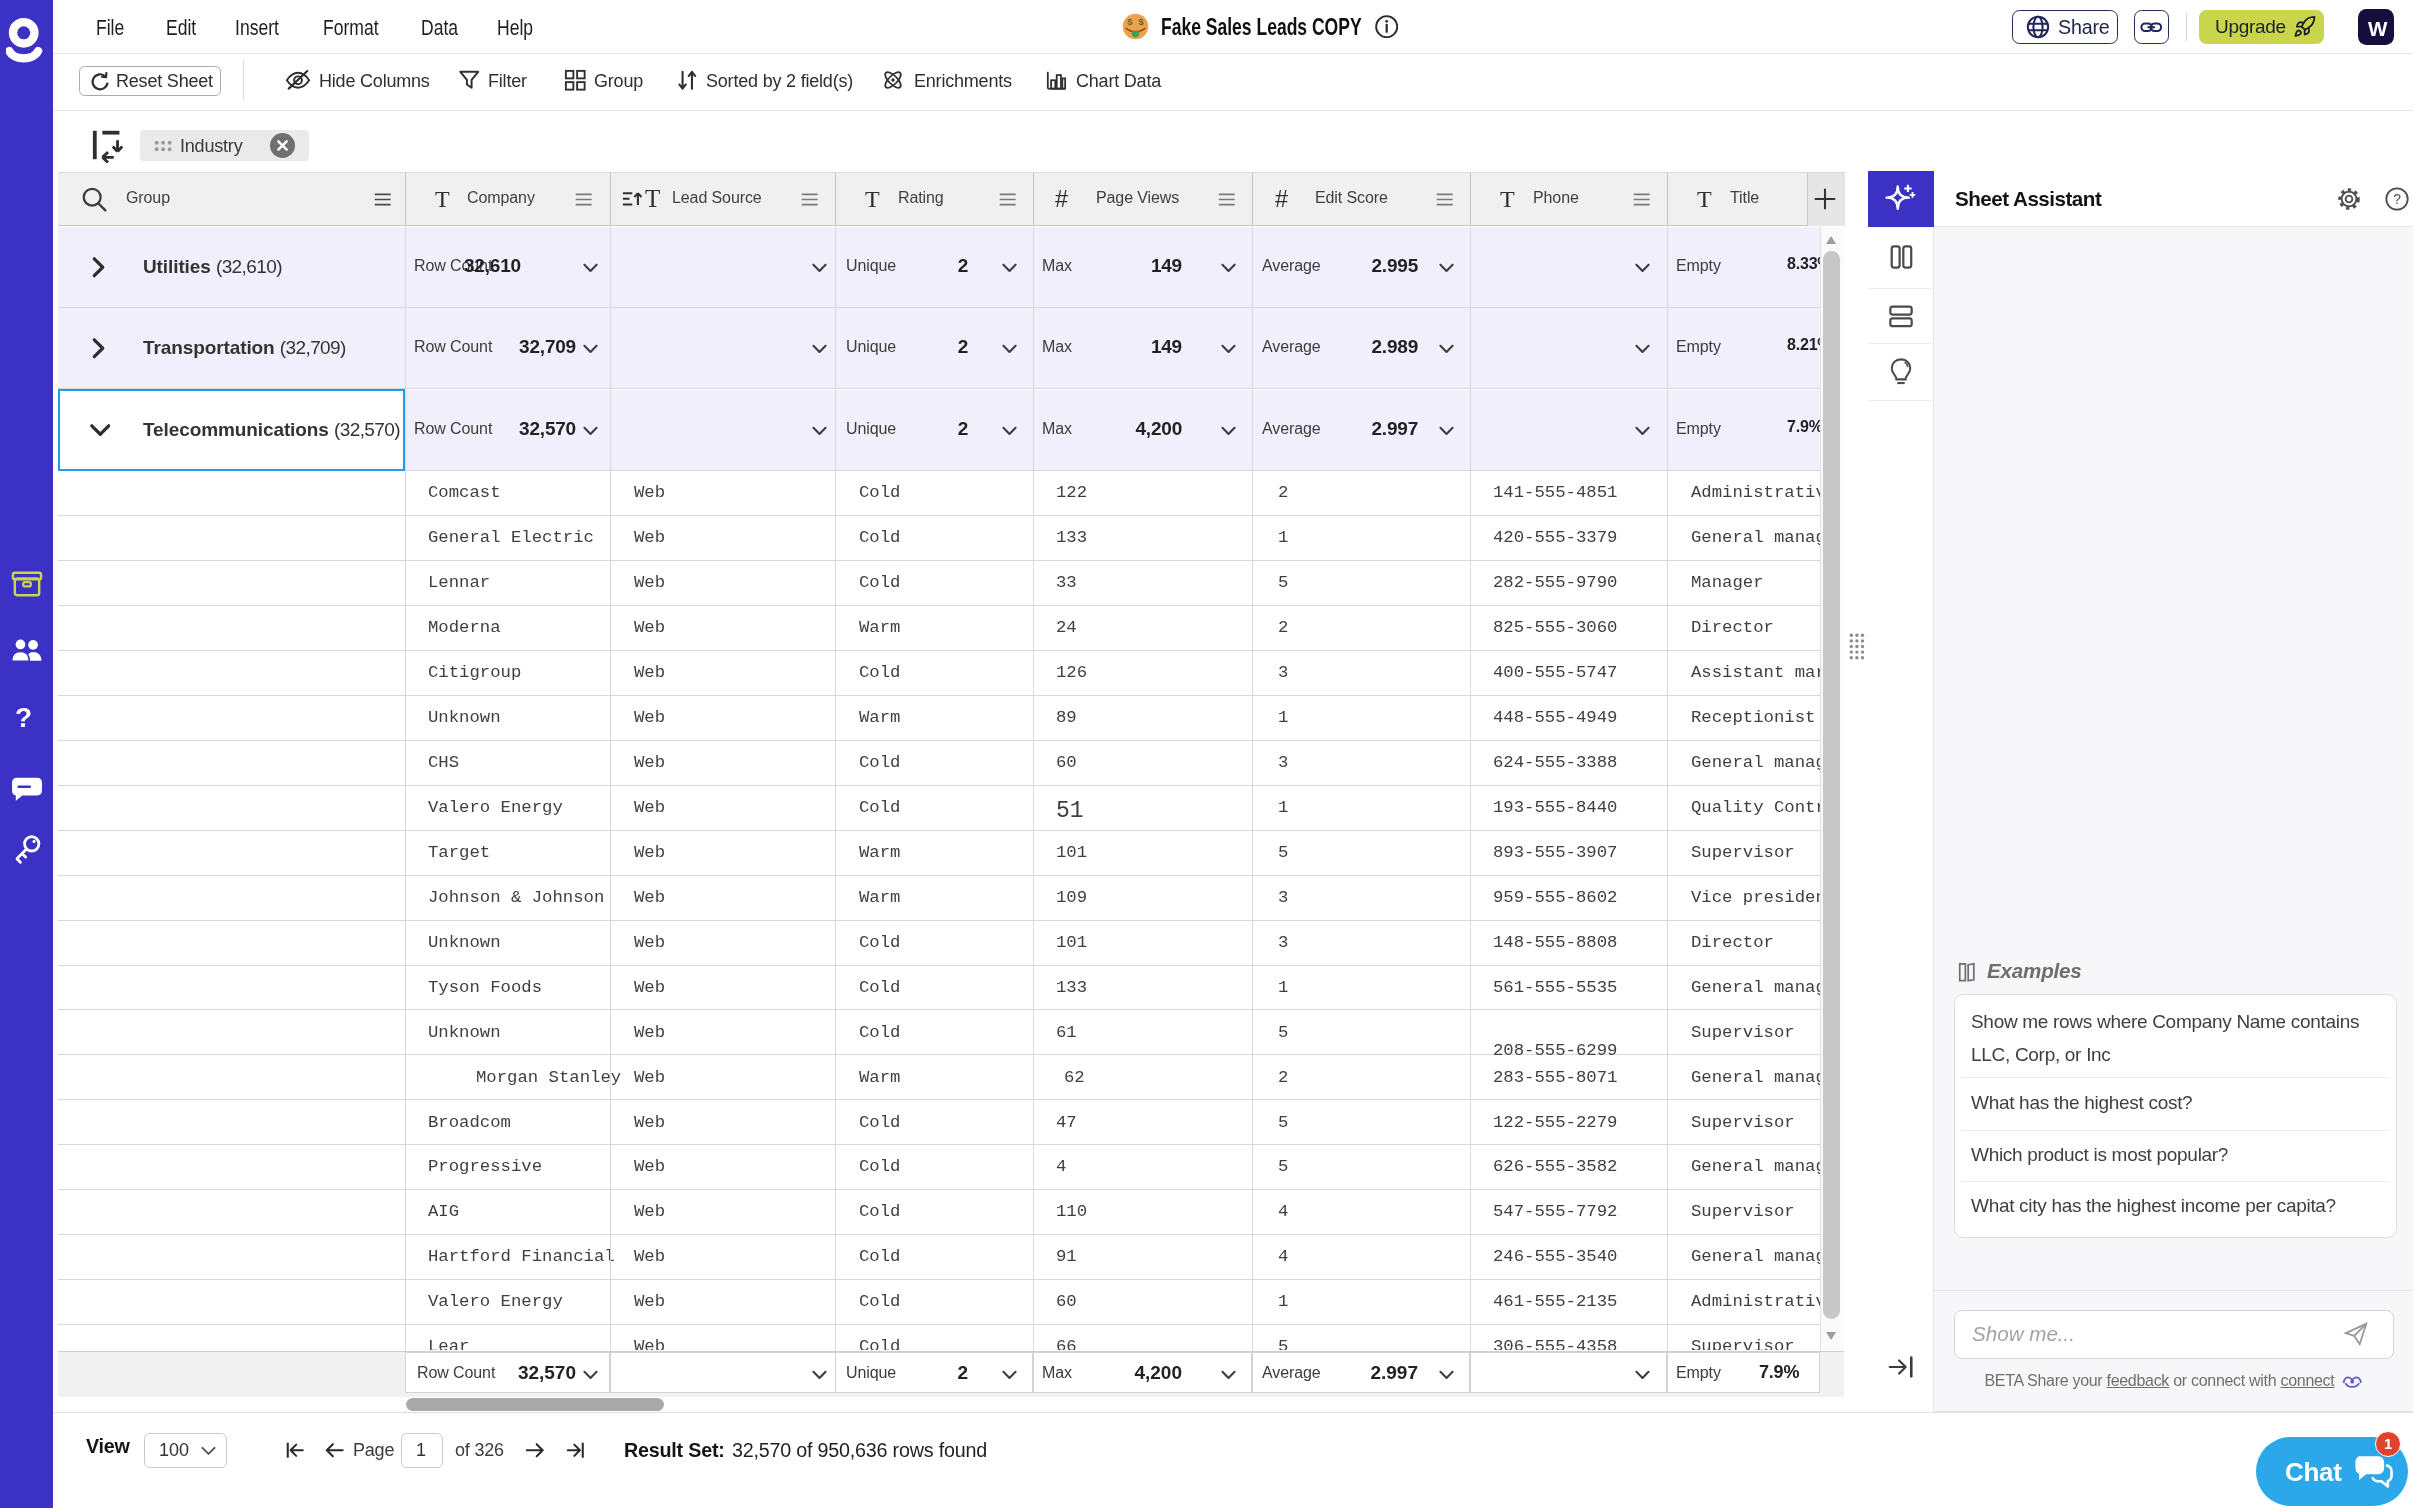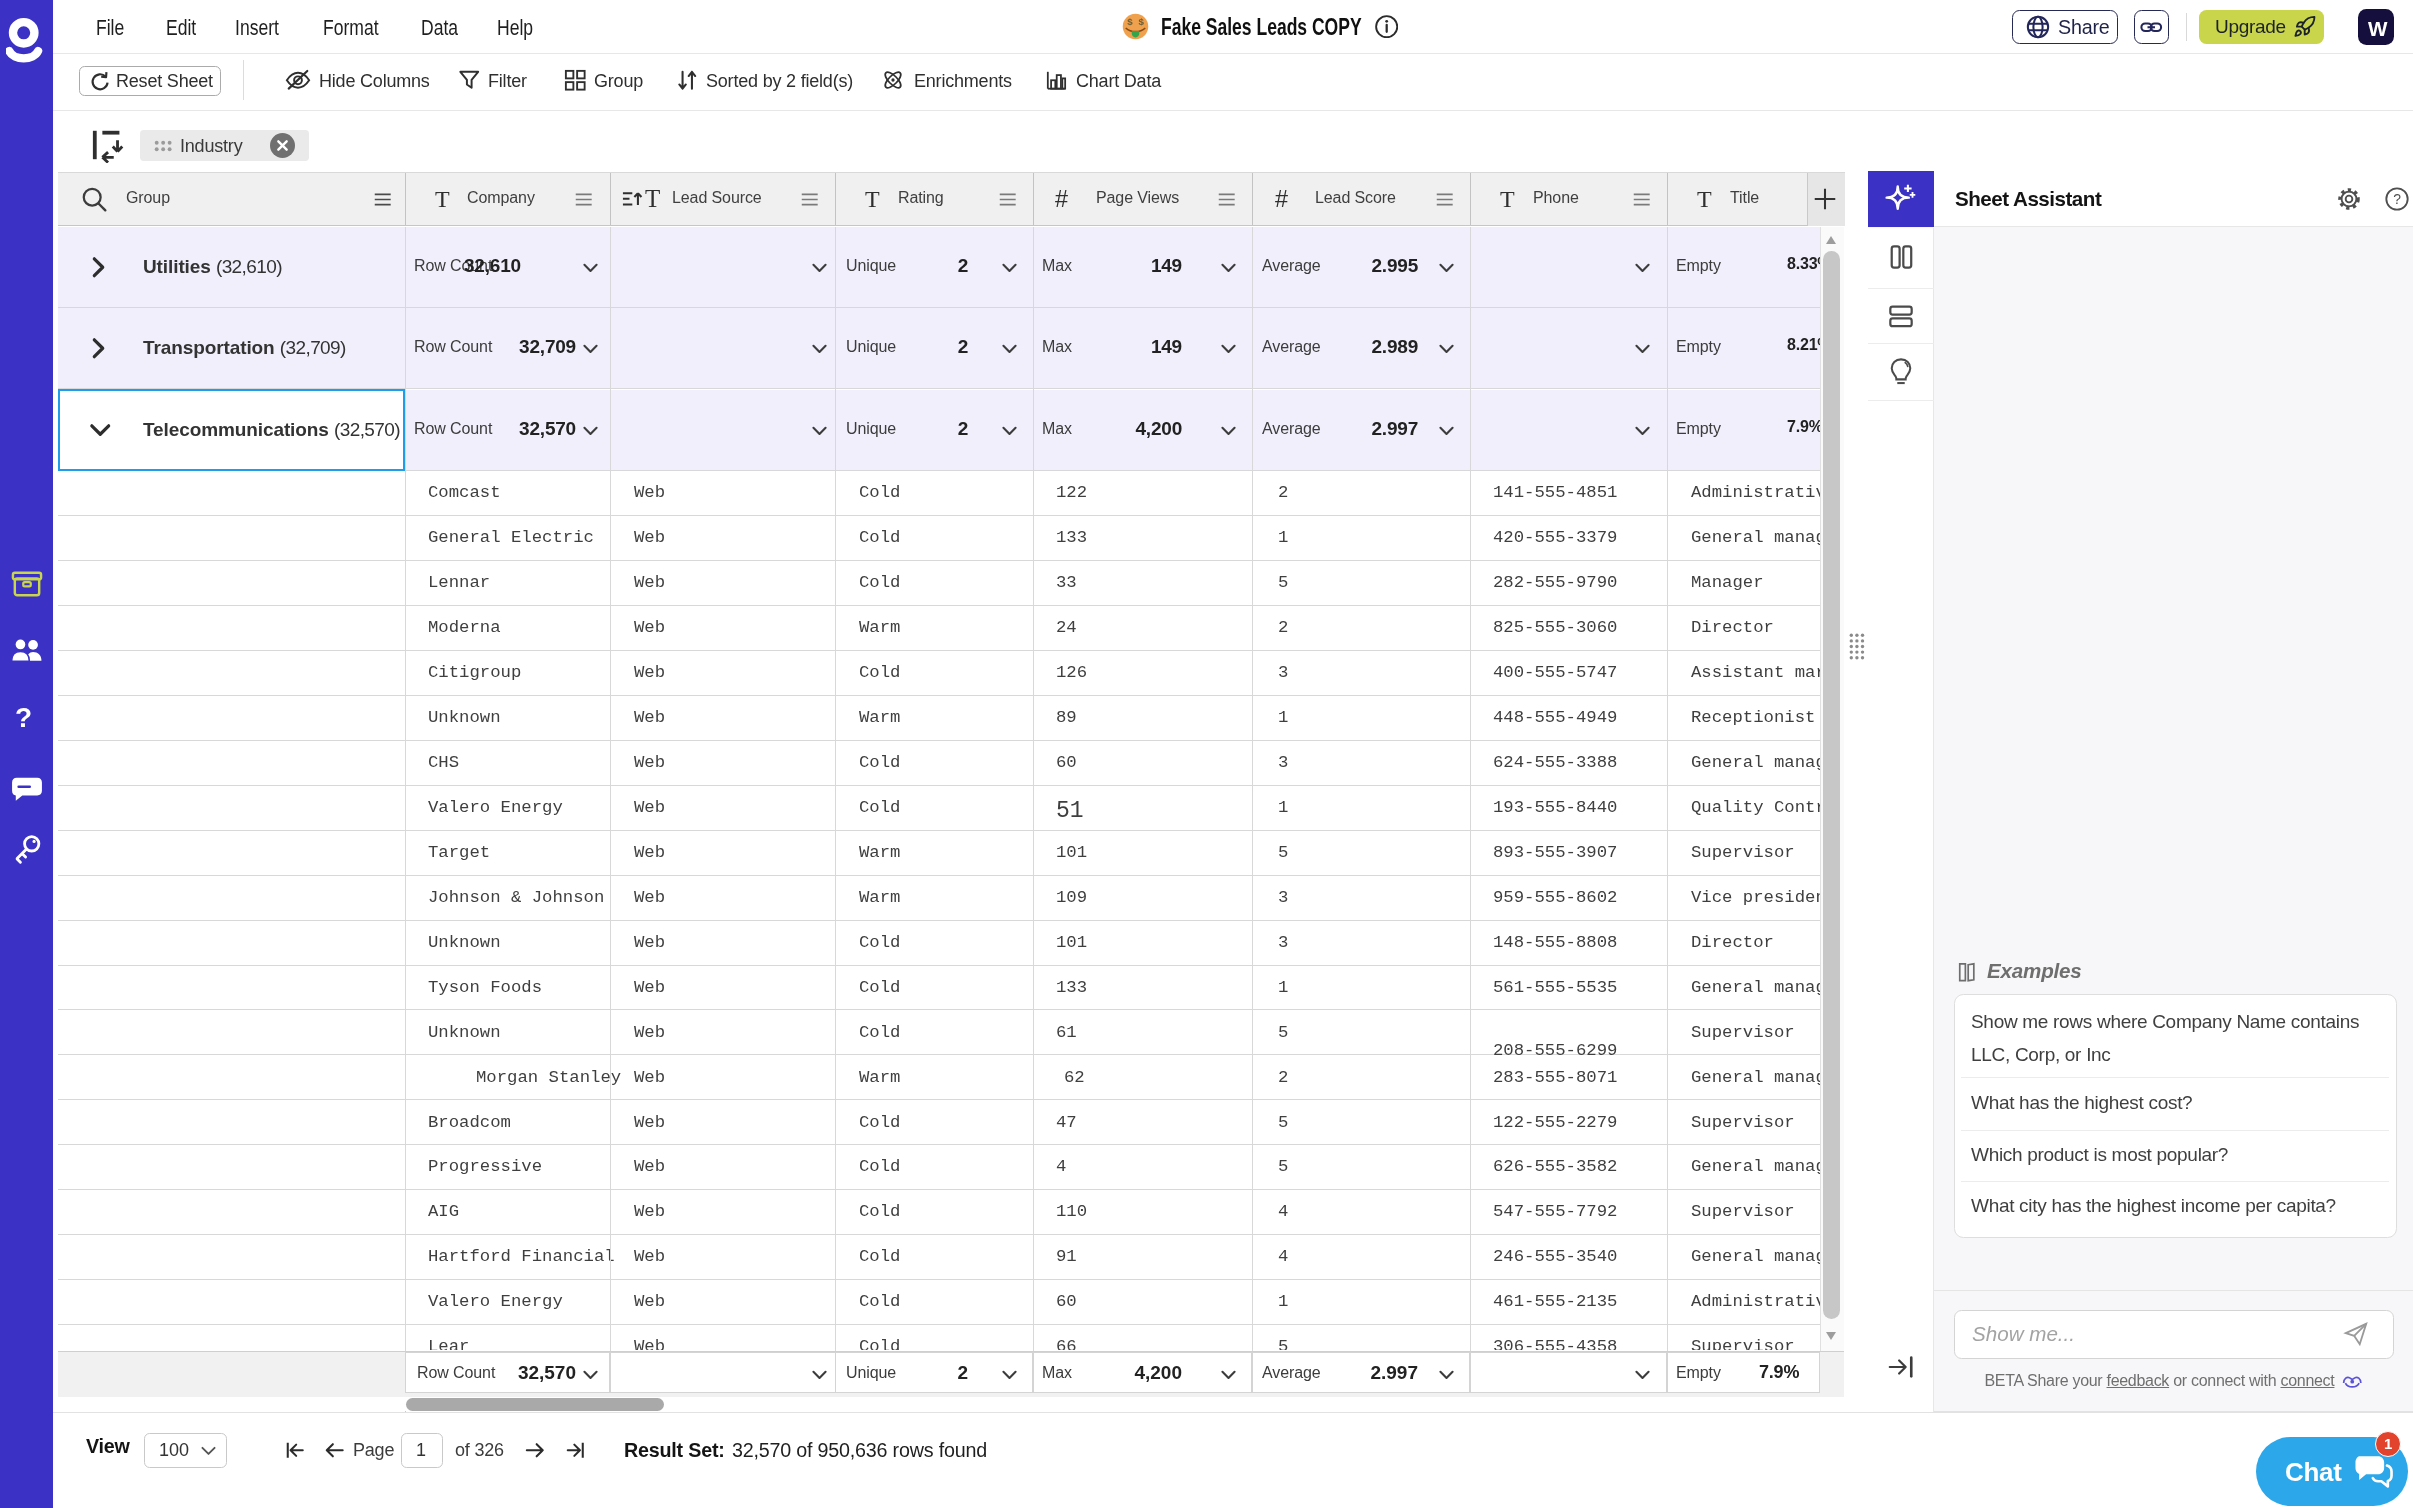--- a/index.html
+++ b/index.html
@@ -170,21 +170,21 @@
 <div style="position:absolute;left:898px;top:188px;font-size:16px;color:#3f3f3f;font-weight:500;letter-spacing:-0.1px;line-height:19.7px;white-space:nowrap;">Rating</div>
 <svg style="position:absolute;left:996px;top:190px;" width="22.5" height="19" viewBox="0 0 24 20" fill="none">
     <path d="M4 4.5 H21 M4 10 H21 M4 15.5 H21" stroke="#7a7a7a" stroke-width="1.8"></path>
   </svg>
 <div style="position:absolute;left:1055px;top:188px;font-size:23.4px;color:#2f2f2f;line-height:23.4px;">#</div>
 <div style="position:absolute;left:1096px;top:188px;font-size:16px;color:#3f3f3f;font-weight:500;letter-spacing:-0.1px;line-height:19.7px;white-space:nowrap;">Page Views</div>
 <svg style="position:absolute;left:1215px;top:190px;" width="22.5" height="19" viewBox="0 0 24 20" fill="none">
     <path d="M4 4.5 H21 M4 10 H21 M4 15.5 H21" stroke="#7a7a7a" stroke-width="1.8"></path>
   </svg>
 <div style="position:absolute;left:1275px;top:188px;font-size:23.4px;color:#2f2f2f;line-height:23.4px;">#</div>
-<div style="position:absolute;left:1315px;top:188px;font-size:16px;color:#3f3f3f;font-weight:500;letter-spacing:-0.1px;line-height:19.7px;white-space:nowrap;">Lead Score</div>
+<div style="position:absolute;left:1315px;top:188px;font-size:16px;color:#3f3f3f;font-weight:500;letter-spacing:-0.1px;line-height:19.7px;white-space:nowrap;">Edit Score</div>
 <svg style="position:absolute;left:1433px;top:190px;" width="22.5" height="19" viewBox="0 0 24 20" fill="none">
     <path d="M4 4.5 H21 M4 10 H21 M4 15.5 H21" stroke="#7a7a7a" stroke-width="1.8"></path>
   </svg>
 <div style="position:absolute;left:1500px;top:187px;font-family:'Liberation Serif',serif;font-size:24px;color:#2f2f2f;line-height:24px;">T</div>
 <div style="position:absolute;left:1533px;top:188px;font-size:16px;color:#3f3f3f;font-weight:500;letter-spacing:-0.1px;line-height:19.7px;white-space:nowrap;">Phone</div>
 <svg style="position:absolute;left:1630px;top:190px;" width="22.5" height="19" viewBox="0 0 24 20" fill="none">
     <path d="M4 4.5 H21 M4 10 H21 M4 15.5 H21" stroke="#7a7a7a" stroke-width="1.8"></path>
   </svg>
 <div style="position:absolute;left:1697px;top:187px;font-family:'Liberation Serif',serif;font-size:24px;color:#2f2f2f;line-height:24px;">T</div>
 <div style="position:absolute;left:1730px;top:188px;font-size:16px;color:#3f3f3f;font-weight:500;letter-spacing:-0.1px;line-height:19.7px;white-space:nowrap;">Title</div>

